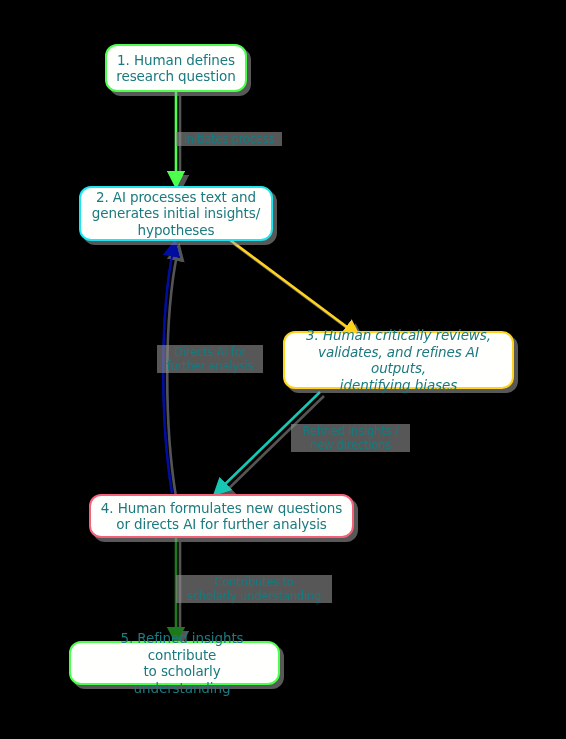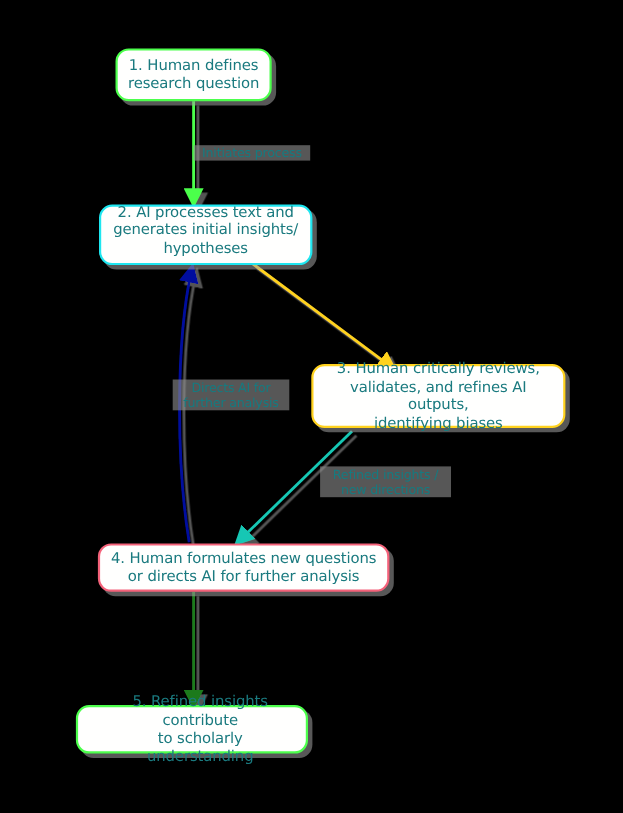--- a/index.html
+++ b/index.html
@@ -96,28 +96,28 @@
       <path d="M172,493 C160,420 160,310 174,246" stroke="#000f9e" stroke-width="2.6" fill="none" marker-end="url(#ah-navy)"></path>
       <path d="M176,538 L176,638" stroke="#1d7a1d" stroke-width="2.6" fill="none" marker-end="url(#ah-dgreen)"></path>
     </g>
   </svg>
 
   <div class="node n1" style="left:105px; top:44px; width:142px; height:48px;">
     <span style="white-space:pre-line;">1. Human defines
 research question</span>
   </div>
 
-  <div class="node n2" style="left:90px; top:186px; width:194px; height:55px;align-items:flex-end;">
+  <div class="node n2" style="left:79px; top:186px; width:194px; height:55px;">
     <span style="white-space:pre-line;">2. AI processes text and
 generates initial insights/
 hypotheses</span>
   </div>
 
   <div class="node n3" style="left:283px; top:331px; width:231px; height:58px;">
-    <span style="white-space:pre-line;">3. Human critically reviews,
+    <span style="white-space:pre-line;font-style:italic;">3. Human critically reviews,
 validates, and refines AI outputs,
 identifying biases</span>
   </div>
 
   <div class="node n4" style="left:45px; top:494px; width:265px; height:44px;">
     <span style="white-space:pre-line;">4. Human formulates new questions
 or directs AI for further analysis</span>
   </div>
 
   <div class="node n5" style="left:69px; top:641px; width:211px; height:44px;">
@@ -127,14 +127,16 @@
 
   <div class="edge-label" style="left:176px; top:132px; width:104px;">Initiates process</div>
 
 
   <div class="edge-label" style="left:157px; top:345px; width:104px;">Directs AI for
 further analysis</div>
 
   <div class="edge-label" style="left:291px; top:424px; width:117px;">Refined insights /
 new directions</div>
 
+  <div class="edge-label" style="left:176px; top:575px; width:154px;">Contributes to
+scholarly understanding</div>
 
 </div>
 
 </body></html>

